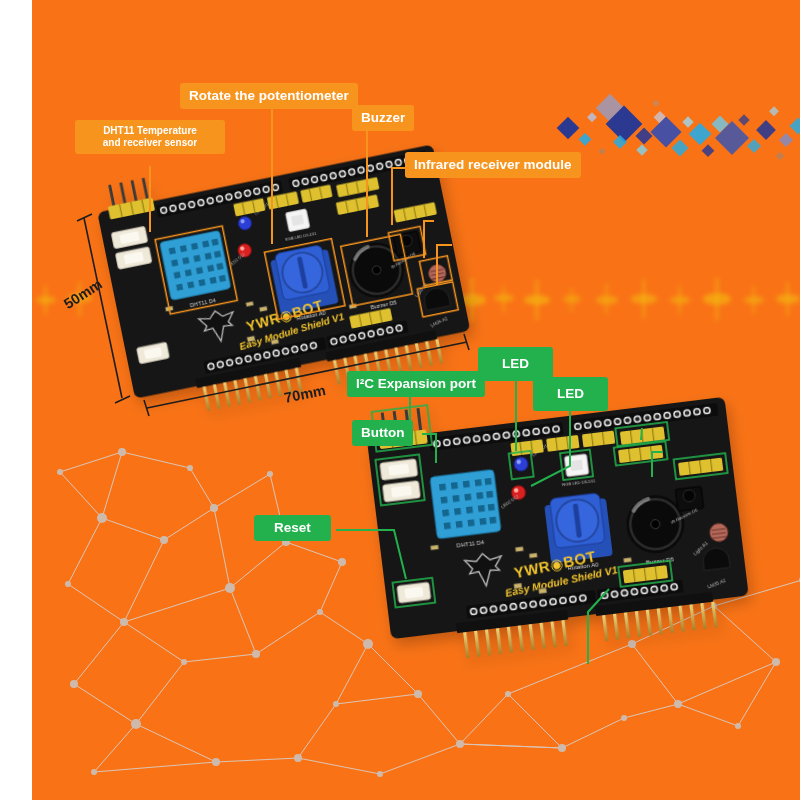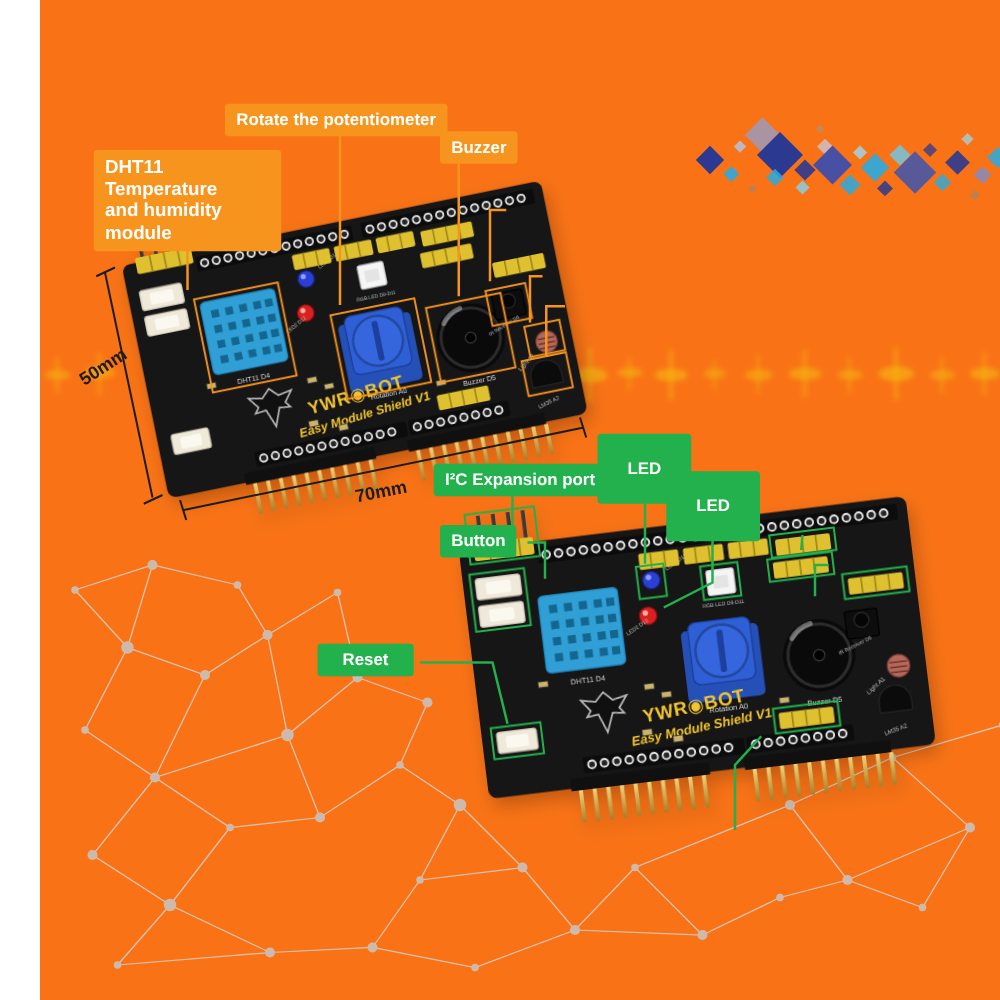--- a/index.html
+++ b/index.html
@@ -9,22 +9,22 @@
   .layer{position:absolute;left:0;top:0;}
   .deco{z-index:1;}
   .board{position:absolute;z-index:2;filter:drop-shadow(3px 7px 7px rgba(0,0,0,.22));}
   #board1{left:62px;top:144px;transform:rotate(-11.5deg);}
   #board2{left:326px;top:384px;transform:rotate(-7deg);}
   .lines{z-index:3;pointer-events:none;}
   .lbl{position:absolute;z-index:4;color:#fff;font-weight:bold;font-size:13.5px;
        line-height:1.18;padding:5px 9px;border-radius:3px;white-space:nowrap;}
   .co{background:#F7941E;}
   .cg{background:#22B14C;}
-  .wide{padding:20px 24px;}
-  .two{white-space:normal;width:132px;text-align:left;font-size:15px;}
+  .wide{padding:9px 24px;}
+  .two{white-space:normal;width:132px;text-align:center;font-size:10px;}
   .dim{position:absolute;z-index:4;color:#1d1d1d;font-weight:bold;font-size:14.5px;}
   #dim50{left:30px;top:286px;transform:rotate(-33deg);}
   #dim70{left:252px;top:386px;transform:rotate(-11deg);}
   .wave{position:absolute;z-index:1;filter:blur(2.2px);opacity:.8;}
 </style>
 </head>
 <body>
 
 <div id="stage">
 
@@ -432,22 +432,23 @@
       <line x1="115" y1="408" x2="435" y2="342"></line>
       <line x1="112" y1="400" x2="117" y2="416"></line>
         <line x1="432" y1="334" x2="437" y2="350"></line>
     </g>
   </svg>
 
   <div class="lbl co" style="left:148px;top:83px">Rotate the potentiometer</div>
   <div class="lbl co" style="left:320px;top:105px">Buzzer</div>
   <div class="lbl co two" style="left:43px;top:120px">
     <span style="display:block">DHT11 Temperature</span>
-    <span style="display:block">and humidity module</span>
+    <span style="display:block">and receiver sensor</span>
   </div>
+  <div class="lbl co" style="left:373px;top:152px">Infrared receiver module</div>
 
   <div class="lbl cg" style="left:315px;top:371px">I²C Expansion port</div>
   <div class="lbl cg wide" style="left:446px;top:347px">LED</div>
   <div class="lbl cg wide" style="left:501px;top:377px">LED</div>
   <div class="lbl cg" style="left:320px;top:420px">Button</div>
   <div class="lbl cg" style="left:222px;top:515px;padding:5px 20px">Reset</div>
 
   <div class="dim" id="dim50">50mm</div>
   <div class="dim" id="dim70">70mm</div>
 

